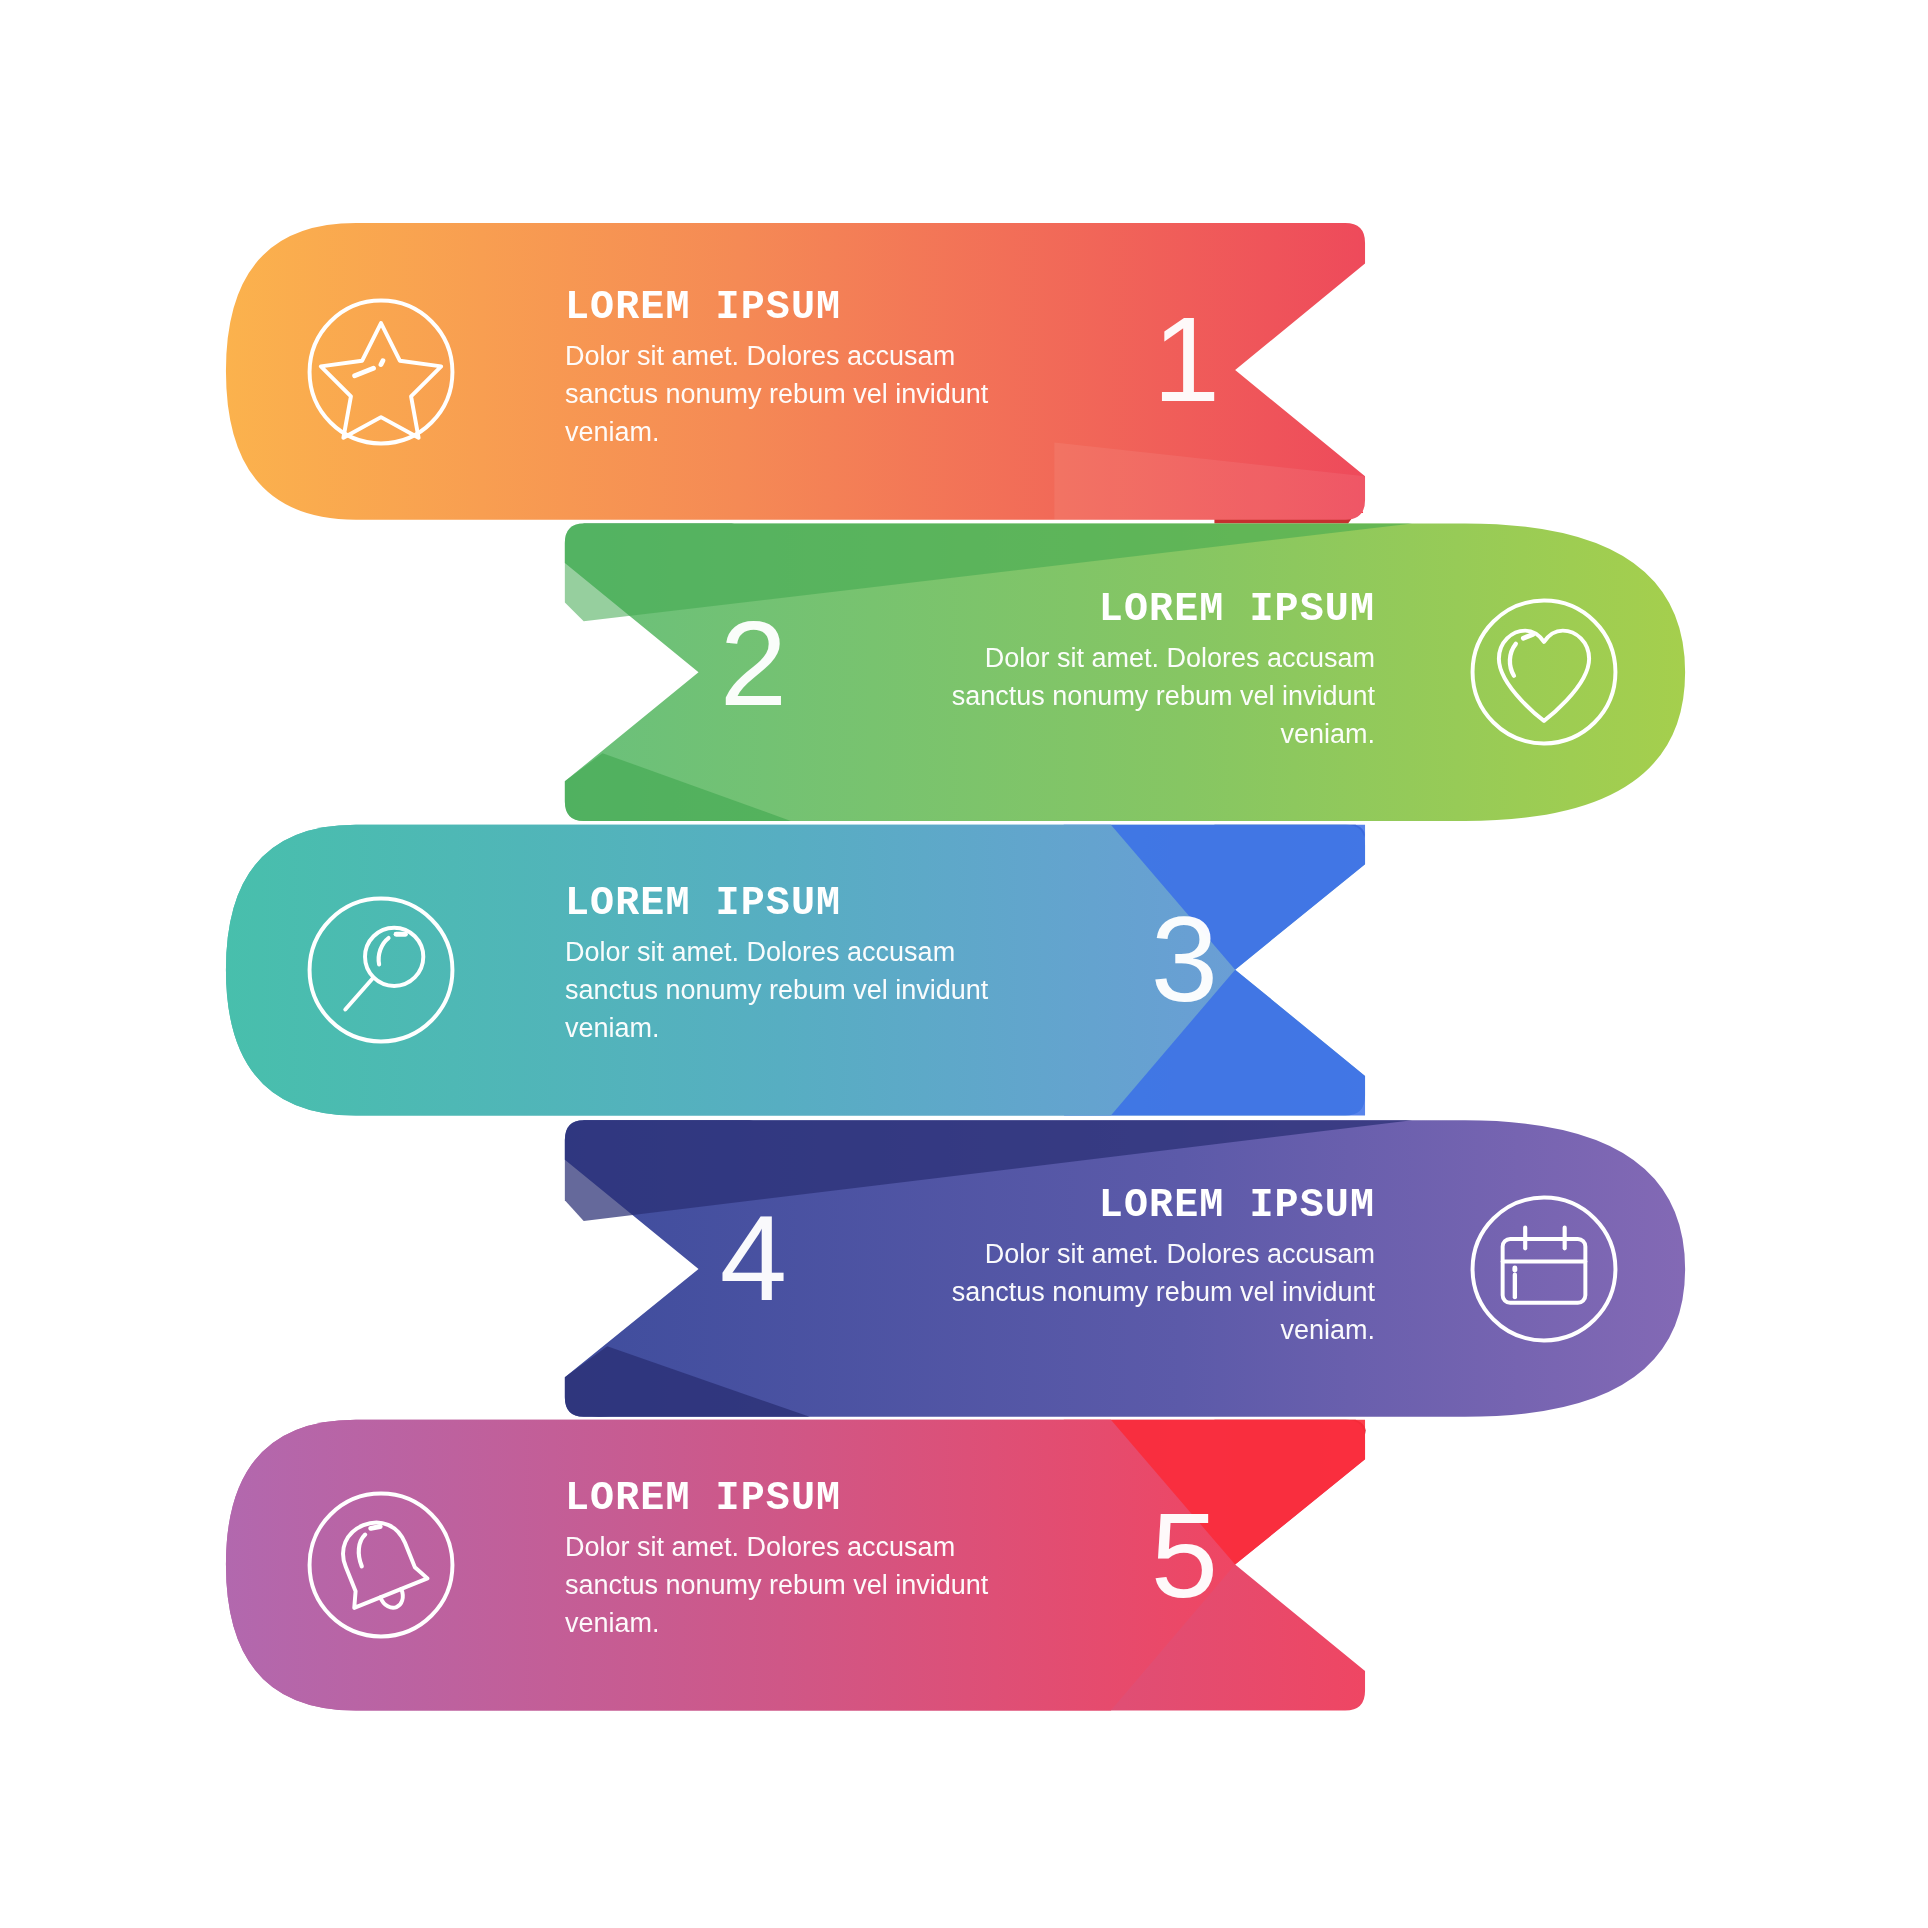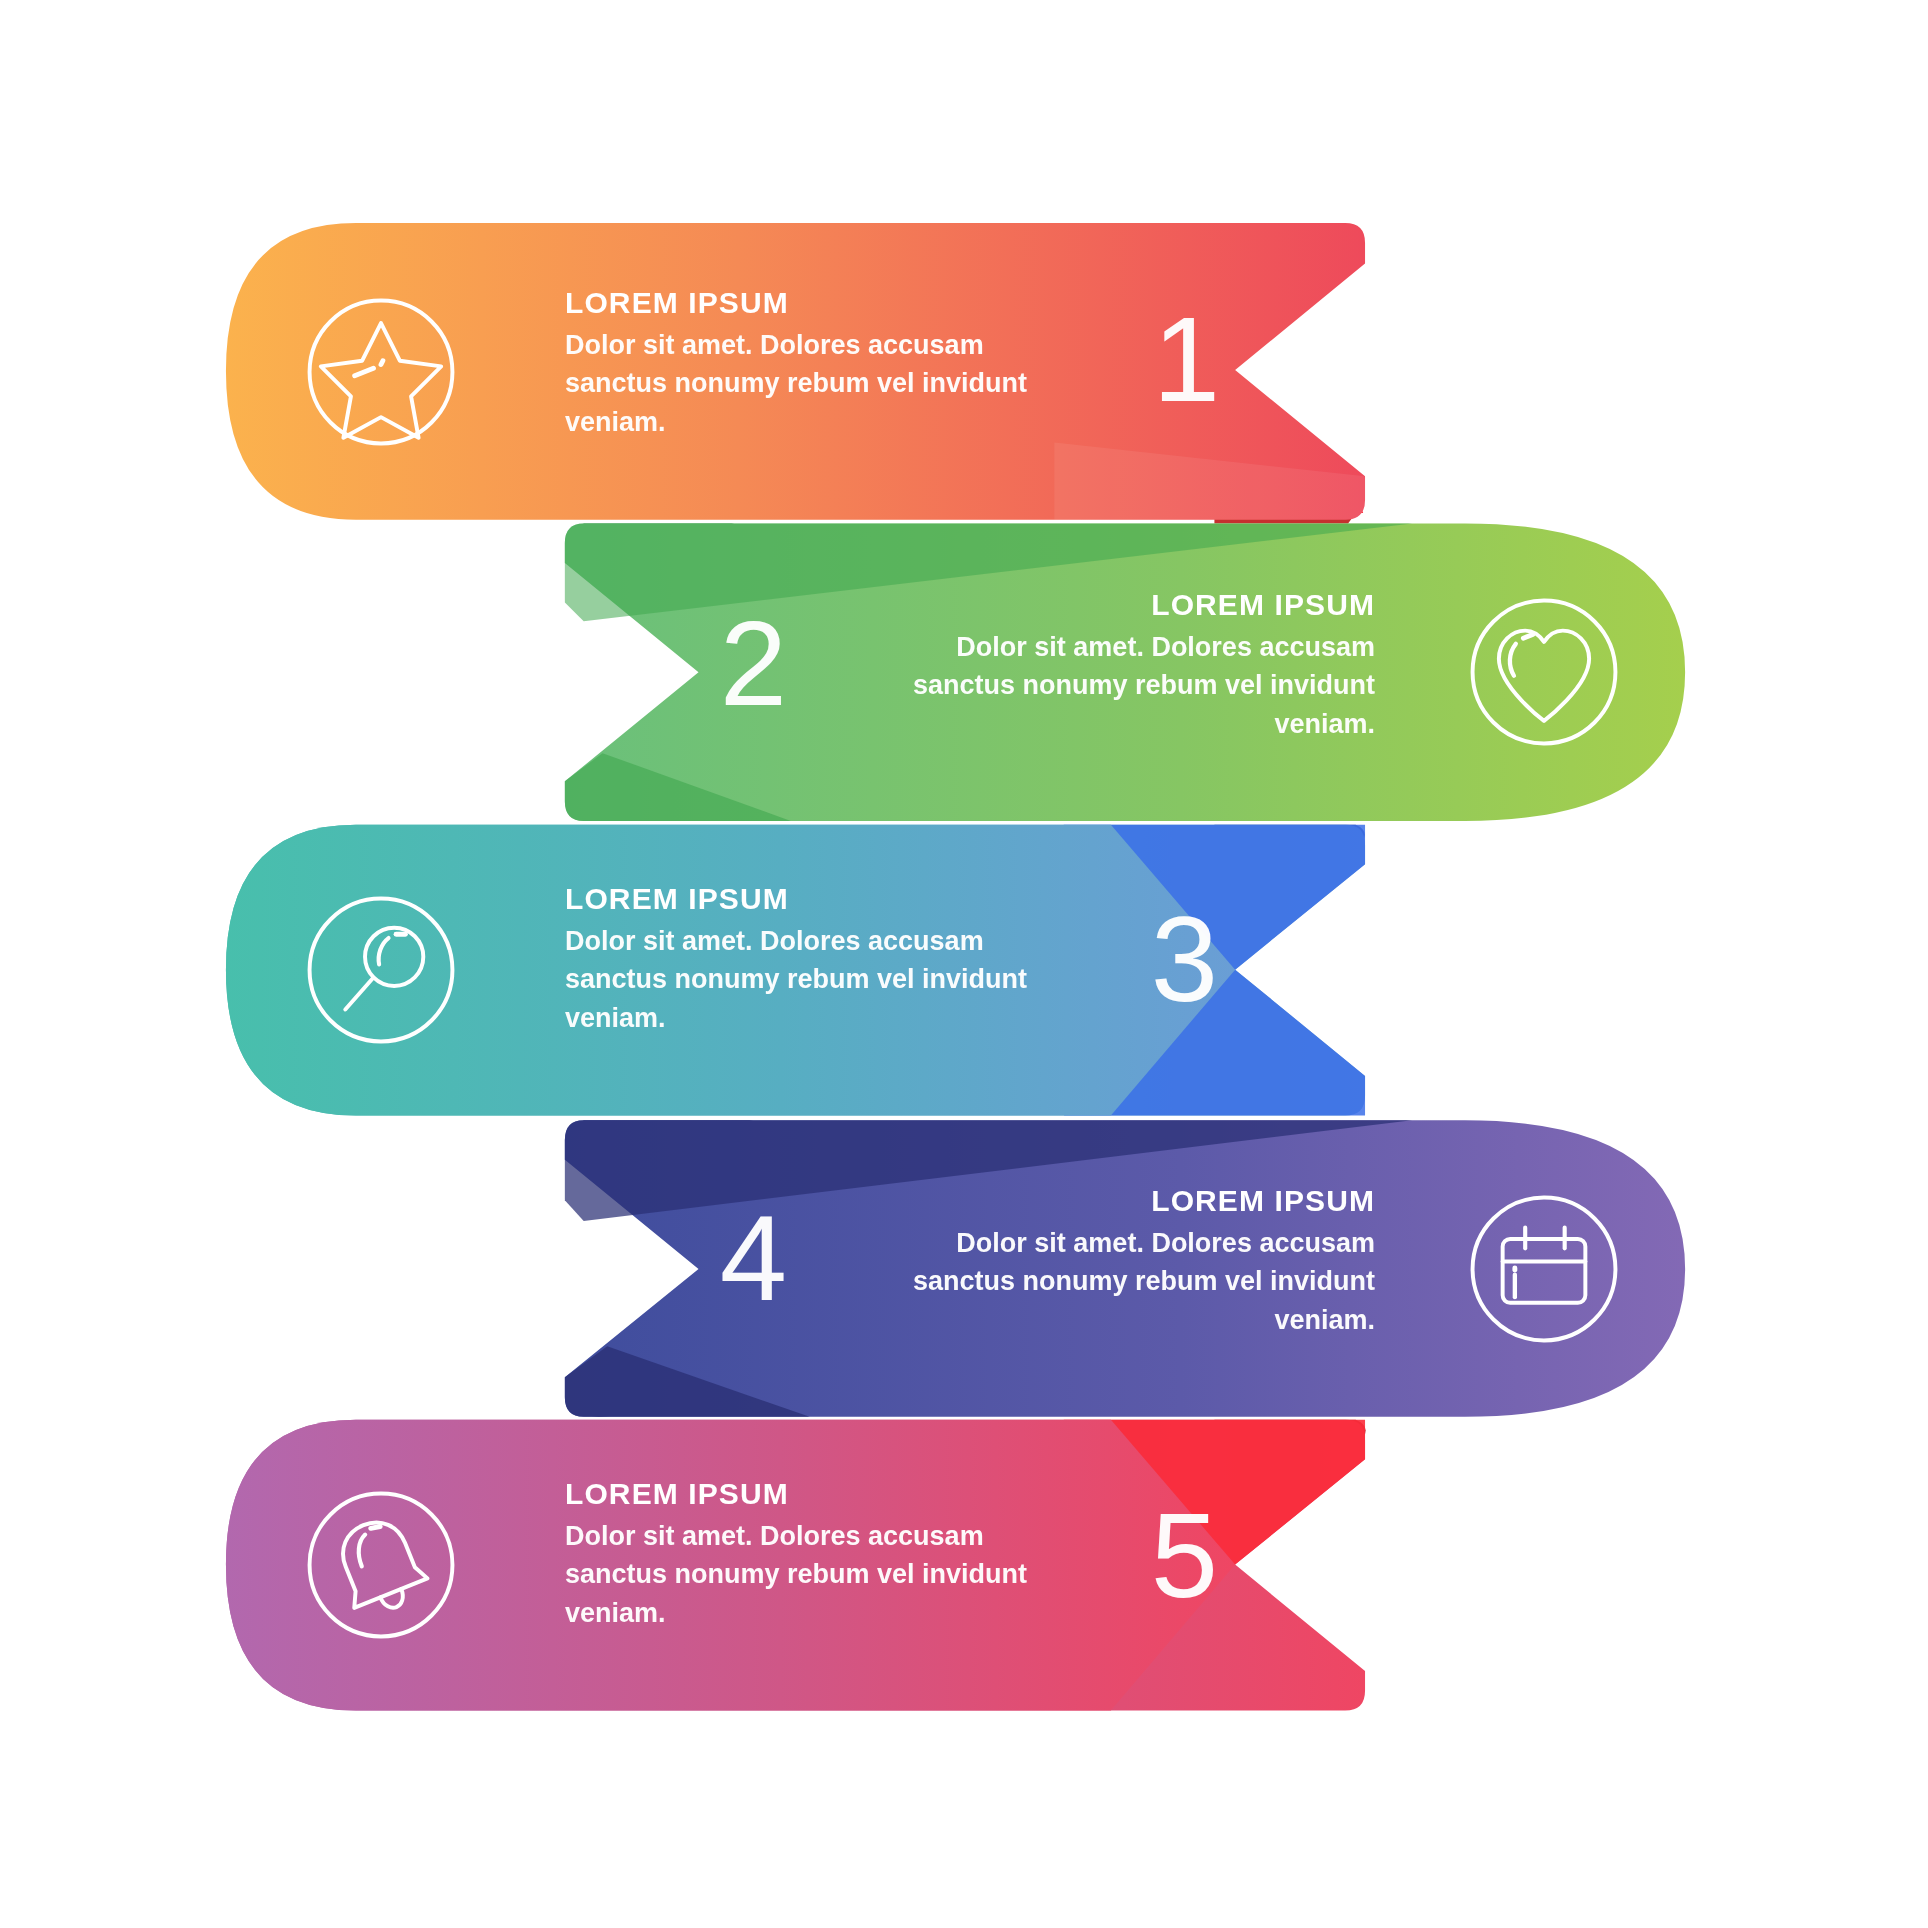--- a/index.html
+++ b/index.html
@@ -38,31 +38,31 @@
   }
   .ribbon-row {
     position: absolute;
     pointer-events: auto;
   }
   .text-block {
     position: absolute;
     color: #ffffff;
   }
   .text-block .title {
-    font-family: Liberation Sans, sans-serif;
+    font-family: Liberation Mono, monospace;
     font-weight: bold;
-    font-size: 30px;
+    font-size: 40px;
     letter-spacing: 1.1px;
     line-height: 1.05;
     margin: 0 0 7.5px 0;
     white-space: nowrap;
   }
   .text-block .body {
     font-family: "Liberation Sans", sans-serif;
-    font-weight: 700;
+    font-weight: 400;
     font-size: 27px;
     line-height: 1.42;
     margin: 0;
     opacity: 0.97;
   }
   .align-left .title, .align-left .body { text-align: left; }
   .align-right .title, .align-right .body { text-align: right; }
 
   .num {
     position: absolute;

